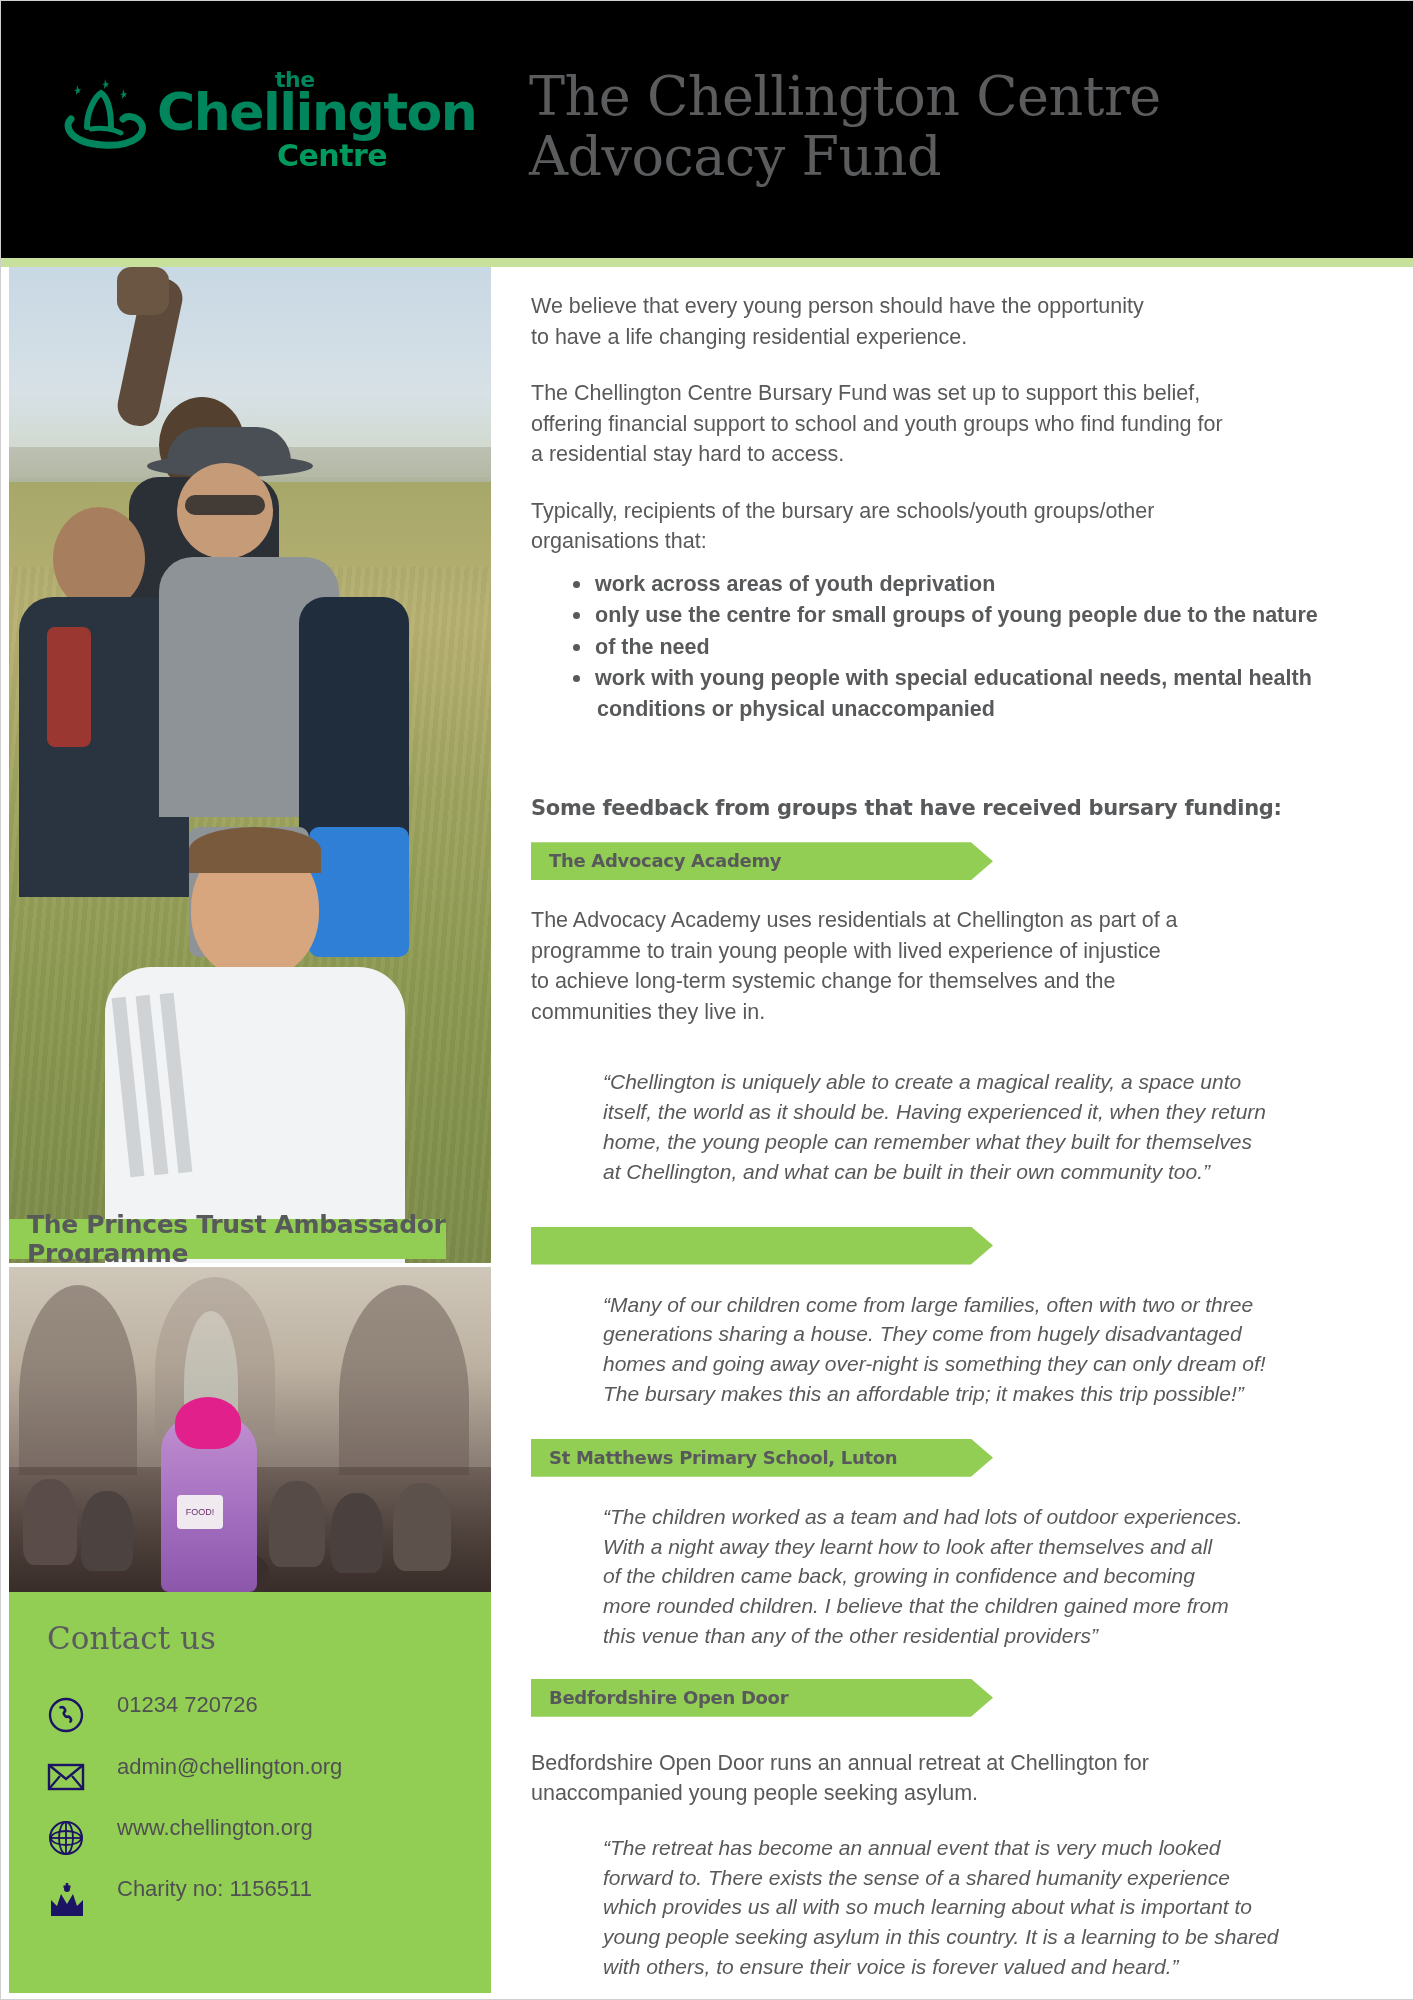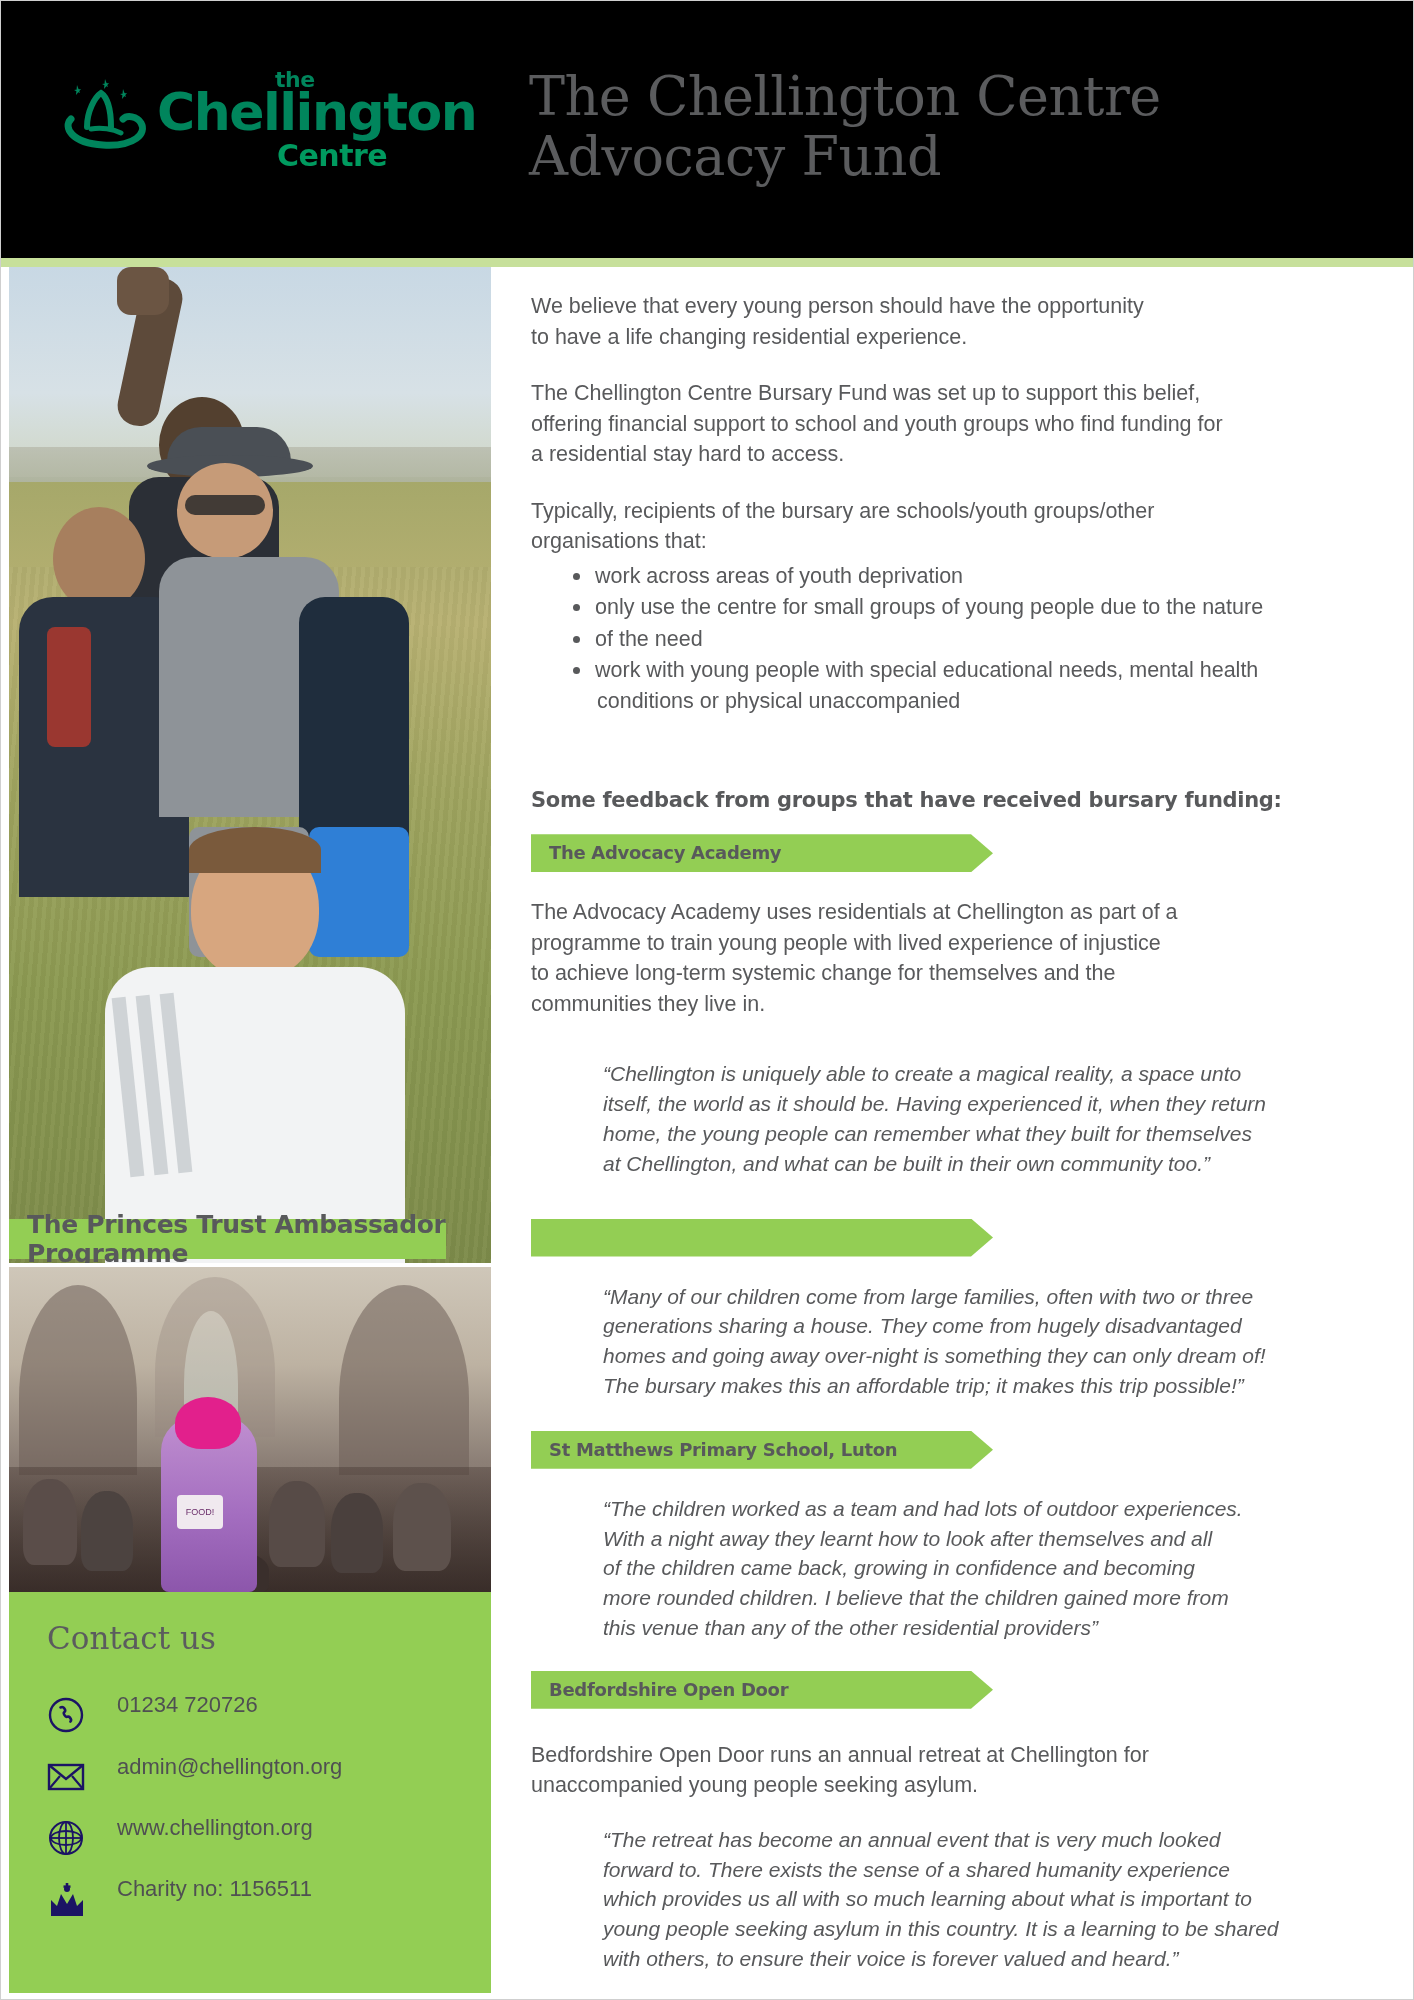--- a/index.html
+++ b/index.html
@@ -280,23 +280,24 @@
   .body-p {
     font-family: "Liberation Sans", sans-serif;
     font-size: 21.5px;
     line-height: 1.42;
     color: #58595b;
     margin: 0 0 26px 0;
   }
   .body-p .ln { display: block; }
 
   ul.bullets {
-    margin: 4px 0 0 0;
+    margin: 12px 0 0 0;
     padding: 0 0 0 38px;
     list-style: none;
+    font-weight: bold;
   }
   ul.bullets li {
     font-family: "Liberation Sans", sans-serif;
     font-size: 21.5px;
     line-height: 1.42;
     color: #58595b;
     position: relative;
     padding-left: 26px;
     margin-bottom: 1px;
   }

